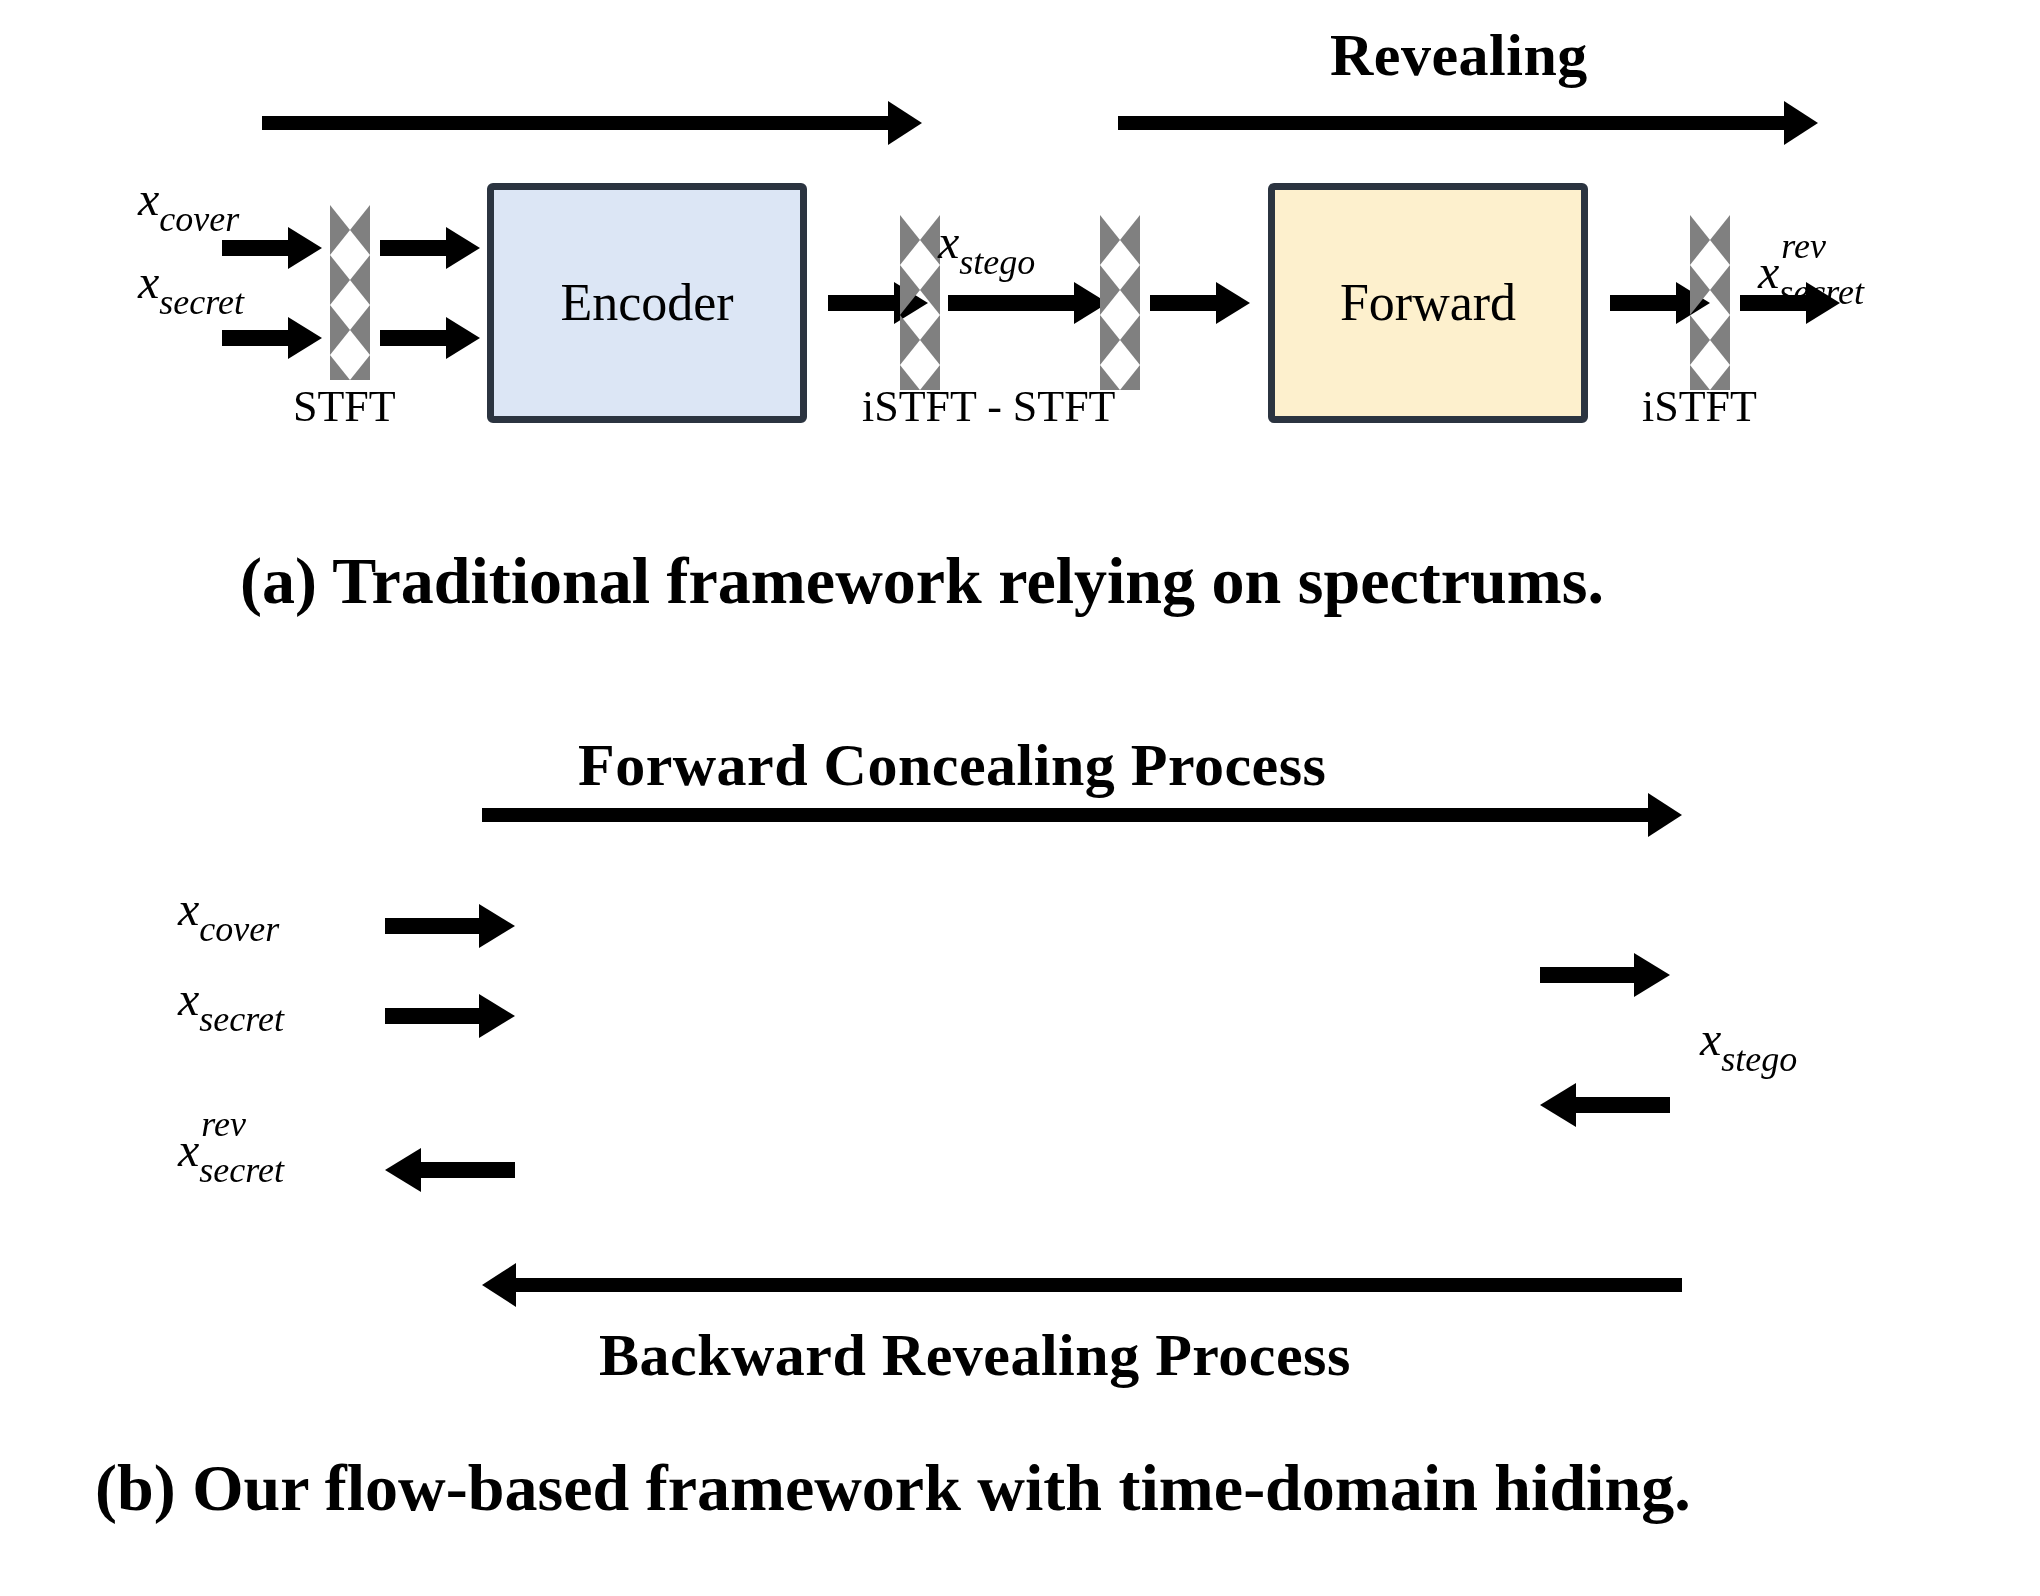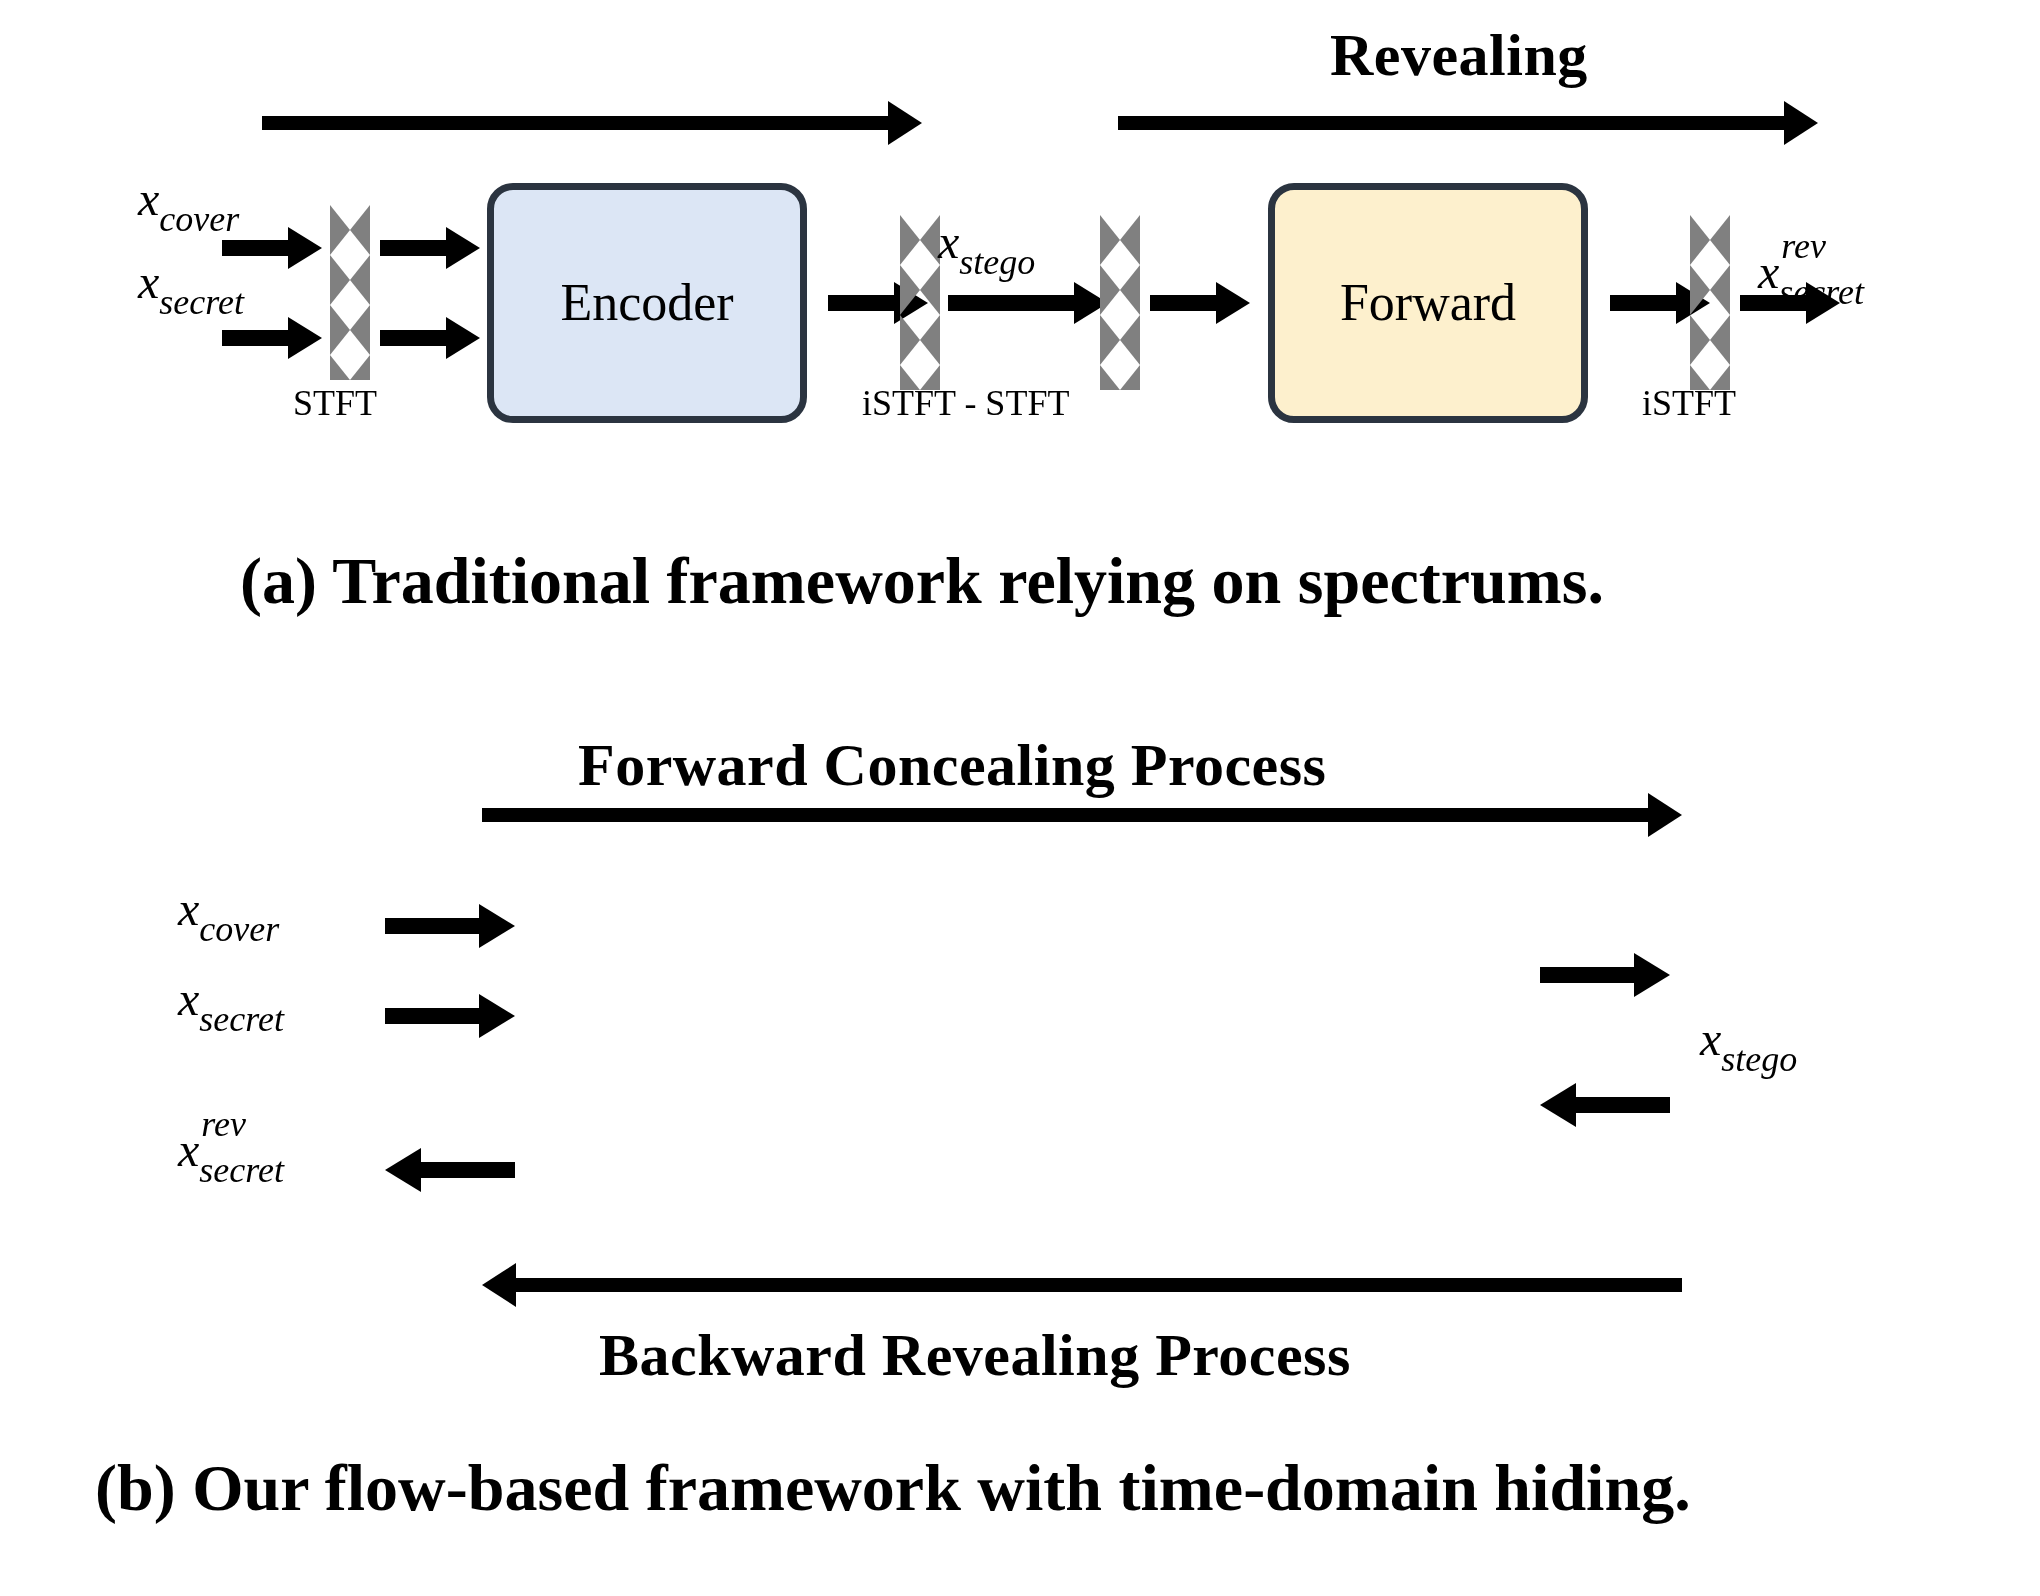--- a/index.html
+++ b/index.html
@@ -25,21 +25,21 @@
     white-space:nowrap;
     line-height:1;
     font-weight:bold;
   }
   .boxlabel{
     font-size:52px;
     white-space:nowrap;
     line-height:1;
   }
   .smalllabel{
-    font-size:36px;
+    font-size:44px;
     white-space:nowrap;
     line-height:1;
   }
 
   
   .mathvar{
     font-family:"Liberation Serif","DejaVu Serif",serif;
     font-style:italic;
     white-space:nowrap;
     line-height:1;
@@ -62,21 +62,21 @@
   }
   .mathvar.stacked .subsup{position:relative;top:10px;}
 
   
   .mathvar.subonly .subsup{ position:relative; top:10px; }
 
   
   .pbox{
     position:absolute;
     border:7px solid #2b3440;
-    border-radius:26px;
+    border-radius:6px;
     box-sizing:border-box;
     display:flex;align-items:center;justify-content:center;
   }
   .pbox.big{border-radius:56px;}
 
   
   .arrow{position:absolute;}
   .arrow .shaft{position:absolute;background:#000;}
   .arrow .head{position:absolute;width:0;height:0;}
 

